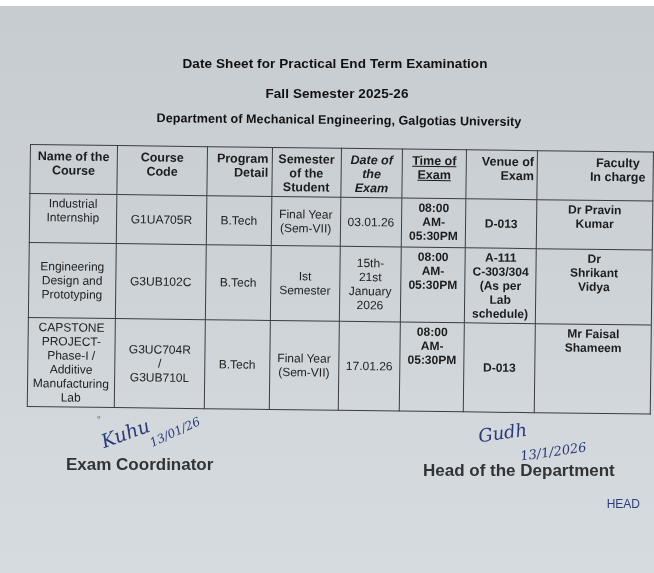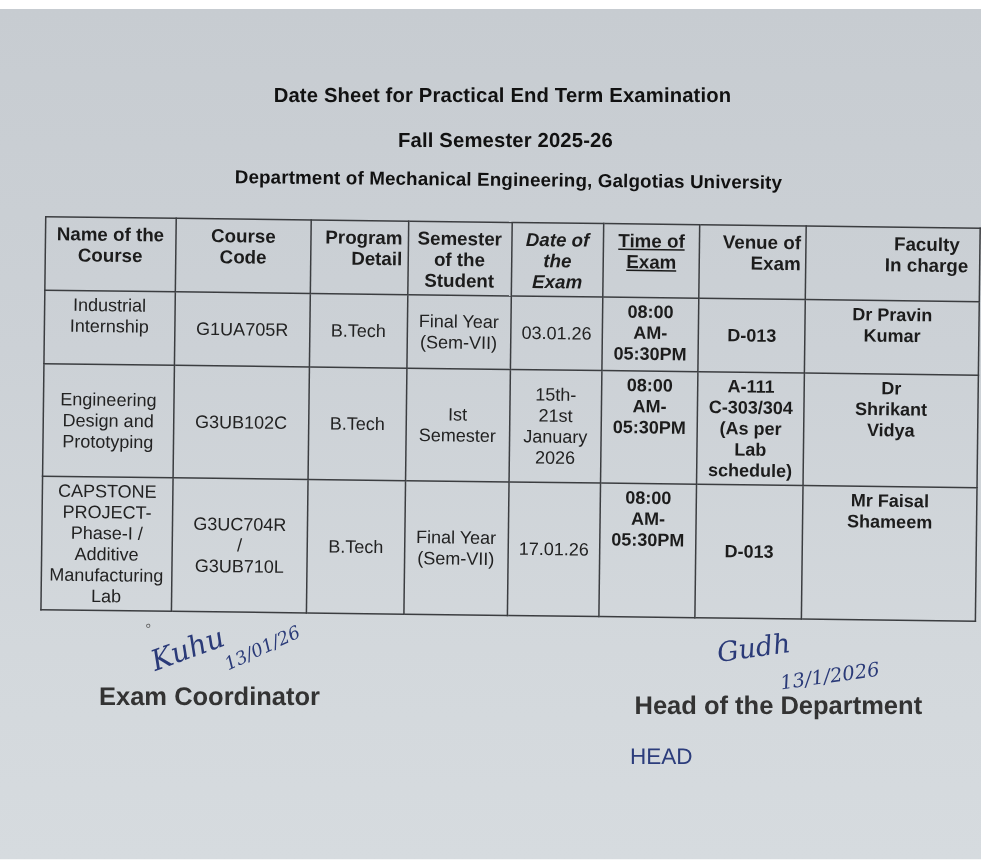--- a/index.html
+++ b/index.html
@@ -63,21 +63,21 @@
       color: #2a3a78;
     }
     .scribble-left { left: 100px; top: 422px; font-size: 19px; transform: rotate(-20deg); }
     .date-left { left: 148px; top: 425px; font-size: 12px; transform: rotate(-25deg); }
     .scribble-right { left: 478px; top: 422px; font-size: 18px; transform: rotate(-8deg); }
     .date-right { left: 520px; top: 444px; font-size: 13px; transform: rotate(-8deg); }
     .mark { position: absolute; left: 96px; top: 412px; font-size: 9px; color:#666; }
 
     .stamp {
       position: absolute; left: 420px; top: 498px; width: 220px;
-      text-align: left; color: #2c3d7c; font-size: 15px; line-height: 13px;
+      text-align: right; color: #2c3d7c; font-size: 12px; line-height: 13px;
       font-weight: normal;
     }
   </style>
 </head>
 <body>
 
 <div class="paper"></div>
 
 <div class="title t1">Date Sheet for Practical End Term Examination</div>
 <div class="title t2">Fall Semester 2025-26</div>

